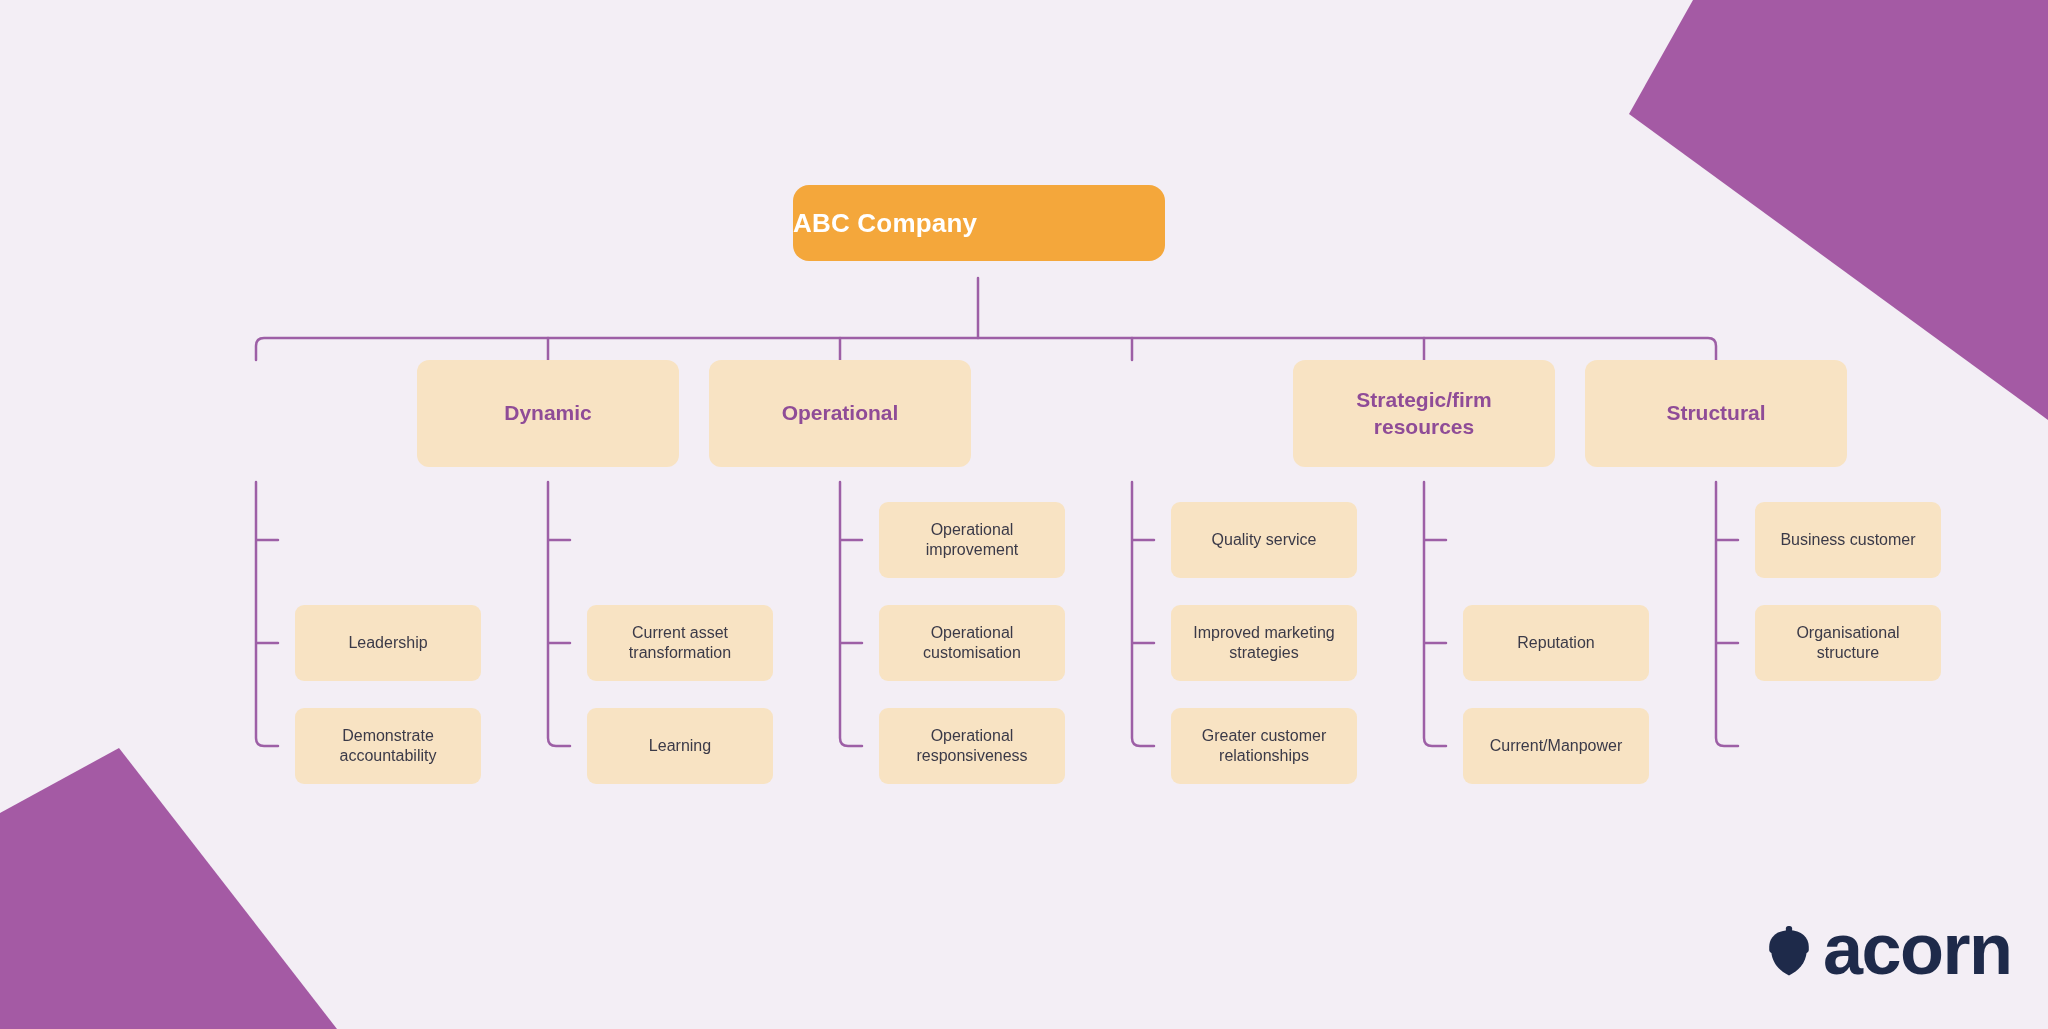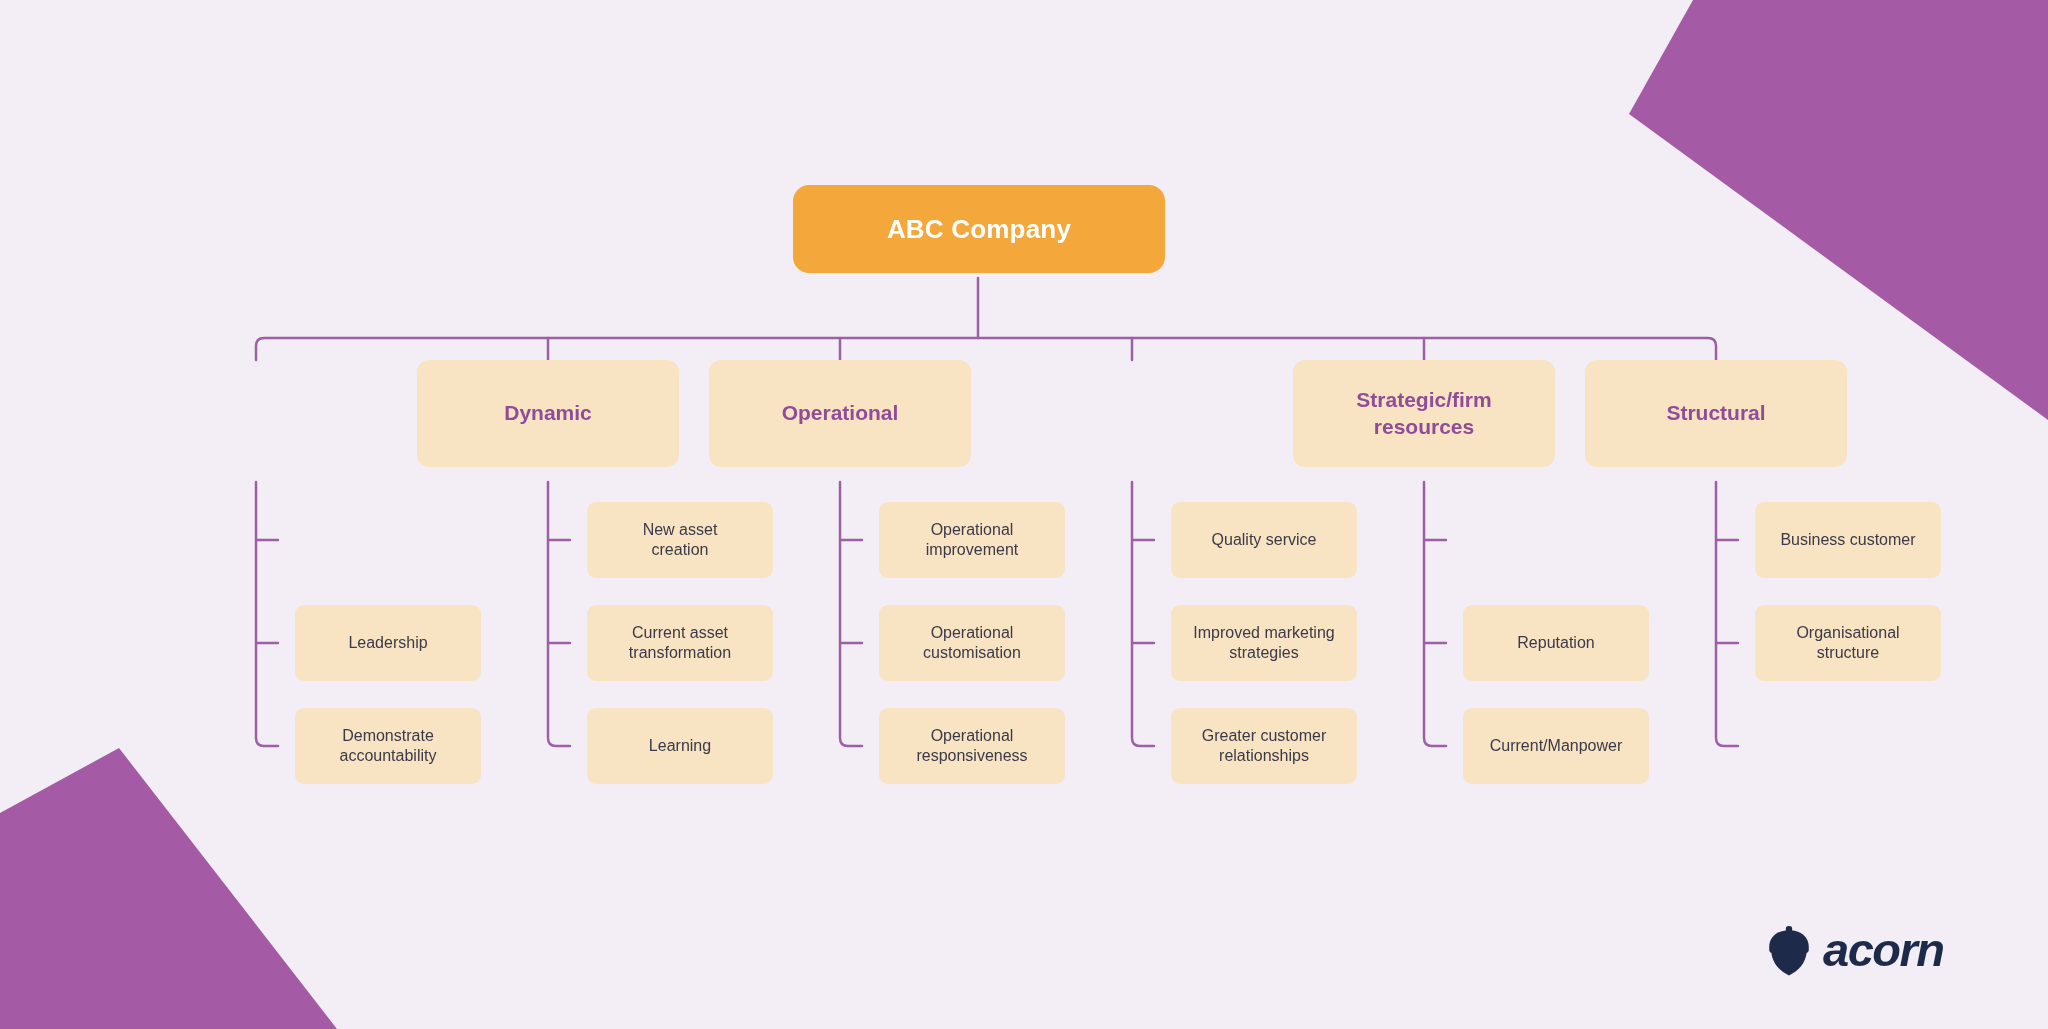--- a/index.html
+++ b/index.html
@@ -22,24 +22,24 @@
     clip-path:polygon(0px 93px,119px 28px,337px 309px,0px 309px);
   }
   
   .connectors{position:absolute;left:0;top:0;}
   .connectors path{
     stroke:var(--c-connector_purple,#9D5FA6);
     stroke-width:2.5;fill:none;stroke-linecap:round;
   }
   
   .root-node{
-    position:absolute;left:793px;top:185px;width:372px;height:88px;
+    position:absolute;left:793px;top:185px;width:372px;height:76px;
     background:var(--c-root_orange,#F4A73B);
     border-radius:16px;
-    display:flex;align-items:center;justify-content:center;
+    display:flex;align-items:center;
   }
   .root-node span{
     color:#ffffff;font-size:26px;font-weight:bold;letter-spacing:.2px;
   }
   
   .col{position:absolute;top:360px;width:262px;height:440px;}
   .c1{left:125px}.c2{left:417px}.c3{left:709px}.c4{left:1001px}.c5{left:1293px}.c6{left:1585px}
   .hdr{
     position:absolute;left:0;top:0;width:262px;height:107px;
     background:var(--c-box_cream,#F8E3C3);
@@ -63,21 +63,21 @@
   .k0{top:142px}.k1{top:245px}.k2{top:348px}
   
   .logo{
     position:absolute;left:1766px;top:916px;height:66px;
     display:flex;align-items:center;gap:11px;
   }
   .logo-icon{width:46px;height:50px;margin-top:4px;}
   .logo-icon *{fill:var(--c-logo_navy,#1E2A4A);}
   .logo-text{
     color:var(--c-logo_navy,#1E2A4A);
-    font-size:47px;font-weight:600;letter-spacing:-1.5px;line-height:1;font-style:italic;
+    font-size:72px;font-weight:600;letter-spacing:-1.5px;line-height:1;
   }
 </style>
 </head>
 <body>
 
 <div class="canvas">
 
   <div class="deco deco-tr"></div>
   <div class="deco deco-bl"></div>
 
@@ -108,24 +108,20 @@
       </div>
     <div class="kid k1">
         <span>Leadership</span>
       </div>
   </div>
 
   <div class="col c2">
     <div class="hdr">
       <span>Dynamic</span>
     </div>
-    <div class="kid k0">
-        <span>New asset
-creation</span>
-      </div>
     <div class="kid k1">
         <span>Current asset
 transformation</span>
       </div>
     <div class="kid k2">
         <span>Learning</span>
       </div>
   </div>
 
   <div class="col c3">

